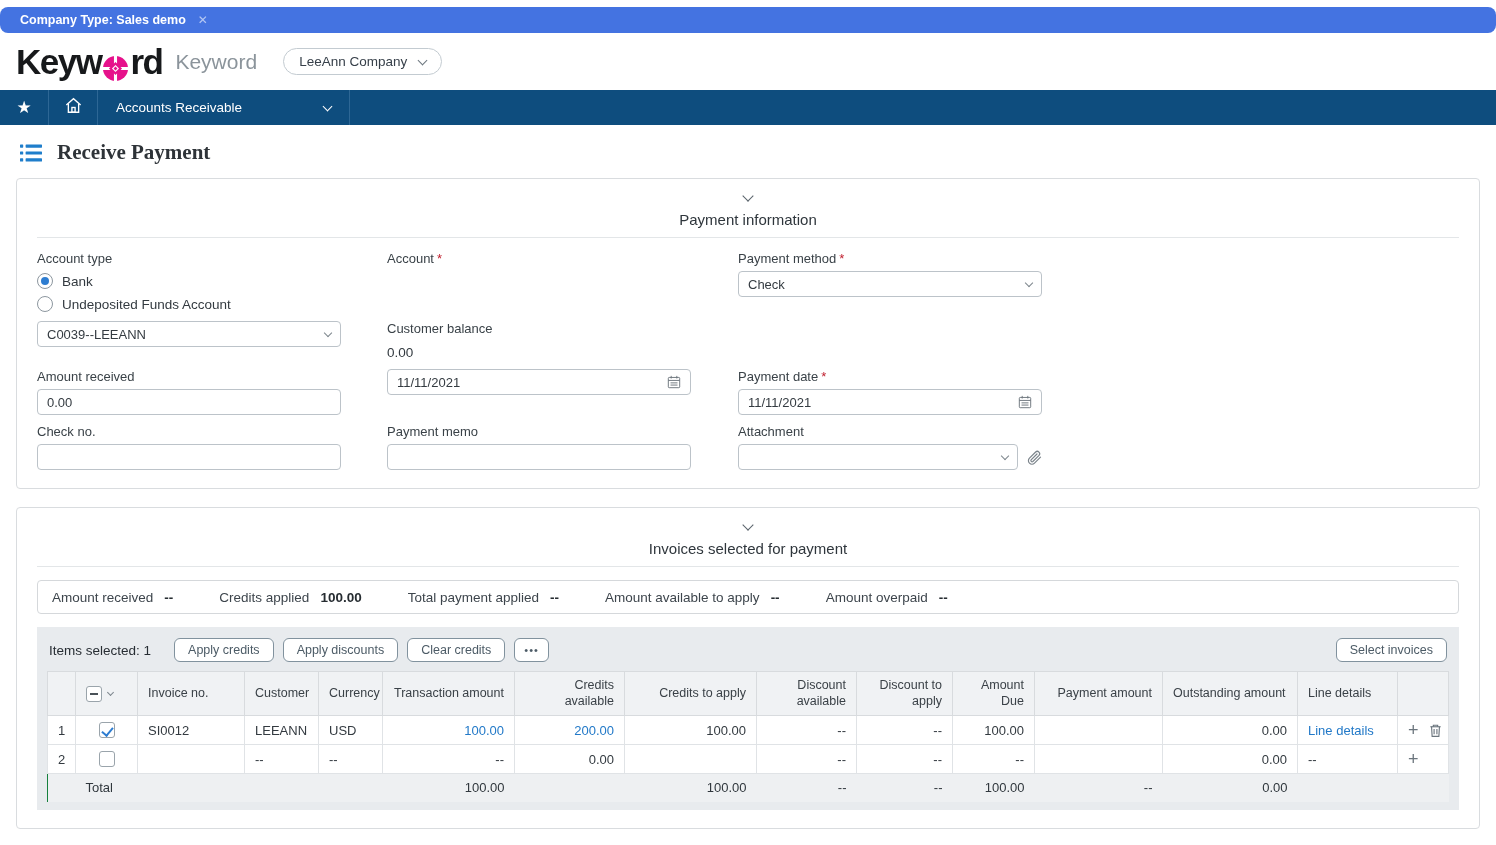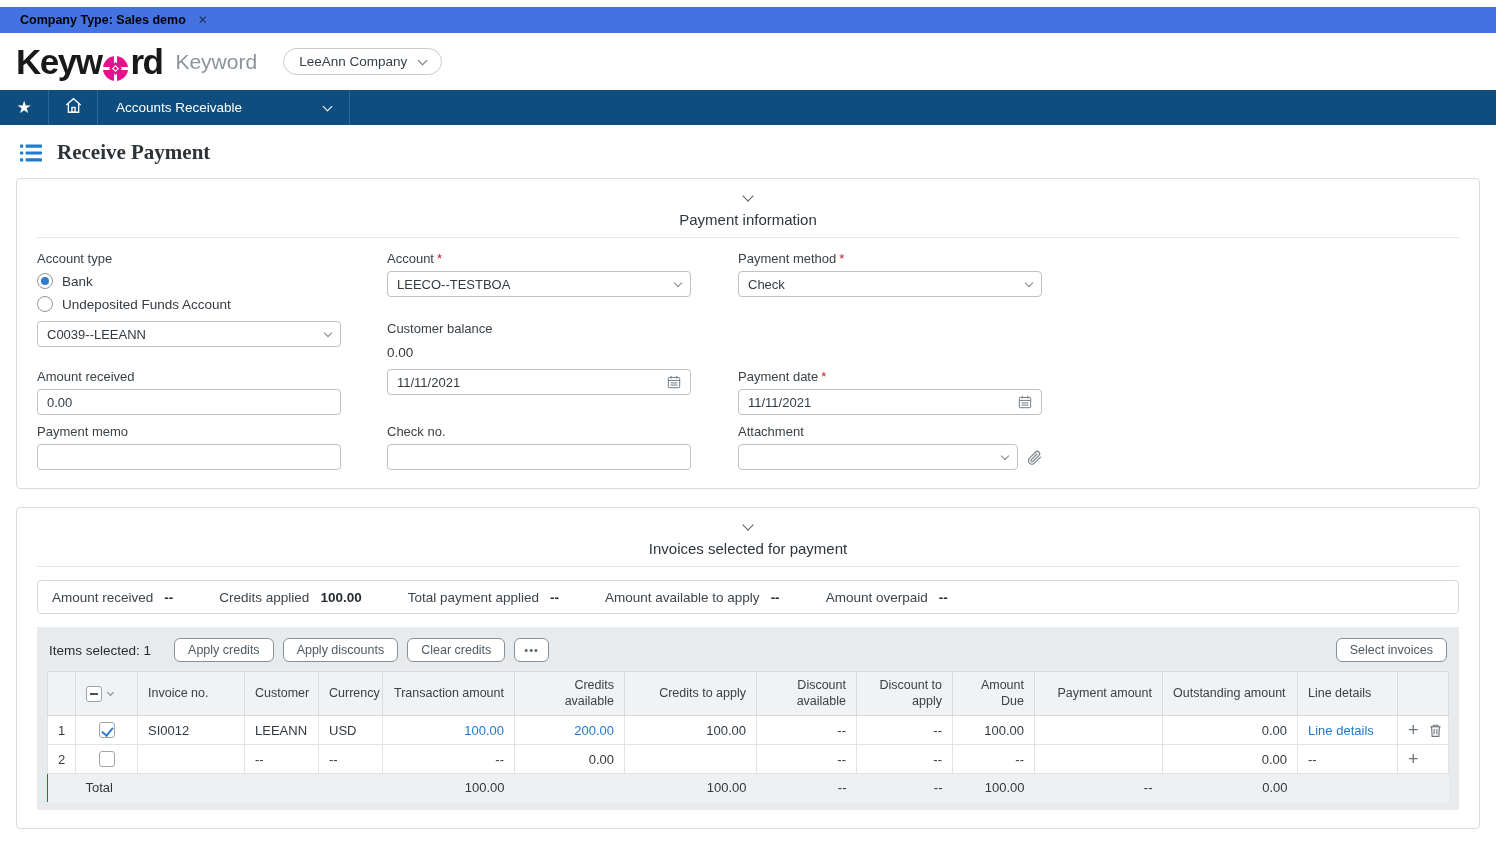--- a/index.html
+++ b/index.html
@@ -4,22 +4,22 @@
 <style>
   * { box-sizing: border-box; }
   html,body { margin:0; padding:0; }
   body {
     width:1496px; min-height:845px; background:#fff;
     font-family:"Liberation Sans", sans-serif; color:#333a40;
   }
   
   .banner {
     margin-top:7px; height:26px; background:#4473e1; display:flex;
-    align-items:center; padding:0 20px; gap:12px; color:#000000;
-    font-size:12.5px; font-weight:bold;
+    align-items:center; padding:0 20px; gap:12px; color:#ffffff;
+    font-size:12.5px; font-weight:bold;border-radius:8px;
   }
   .banner-close { opacity:.6; font-weight:normal; font-size:12px; cursor:pointer; }
   
   .topbar { height:57px; display:flex; align-items:center; padding:16px 16px; }
   .logo { display:flex; align-items:center; font-size:35px; font-weight:bold; letter-spacing:-1.5px; color:#17191b; }
   .logo-target { width:27px; height:27px; margin:3px 1px 0; }
   .product { font-size:21px; color:#8b949b; margin-left:13px; }
   .company-pill {
     margin-left:26px; height:27px; border:1px solid #c3cbd1; border-radius:15px;
     background:#fff; display:flex; align-items:center; gap:12px; padding:0 15px;
@@ -178,24 +178,20 @@
         <span class="radio" data-checked="true"></span>
         <span>Bank</span>
       </div>
       <div class="radio-row">
         <span class="radio" data-checked="false"></span>
         <span>Undeposited Funds Account</span>
       </div>
     </div>
     <div class="field">
       <label><span>Account</span><span class="req">*</span></label>
-      <div class="control sel">
-        <span>LEECO--TESTBOA</span>
-        <span class="chev"></span>
-      </div>
     </div>
     <div class="field">
       <label><span>Payment method</span><span class="req">*</span></label>
       <div class="control sel">
         <span>Check</span>
         <span class="chev"></span>
       </div>
     </div>
 
     <div class="field">
@@ -240,25 +236,25 @@
             <line x1="4.8" y1="1" x2="4.8" y2="4"></line>
               <line x1="11.2" y1="1" x2="11.2" y2="4"></line>
             <line x1="4" y1="9" x2="12" y2="9"></line>
               <line x1="4" y1="11.5" x2="12" y2="11.5"></line>
           </svg>
         </span>
       </div>
     </div>
 
     <div class="field">
+      <label>Check no.</label>
+      <input class="control" value="" style="">
+    </div>
+    <div class="field">
       <label>Payment memo</label>
-      <input class="control" value="" style="">
-    </div>
-    <div class="field">
-      <label>Check no.</label>
       <input class="control" value="" style="">
     </div>
     <div class="field">
       <label>Attachment</label>
       <div class="attach-wrap">
         <div class="control sel">
           <span></span>
           <span class="chev"></span>
         </div>
         <span class="icon-btn">

